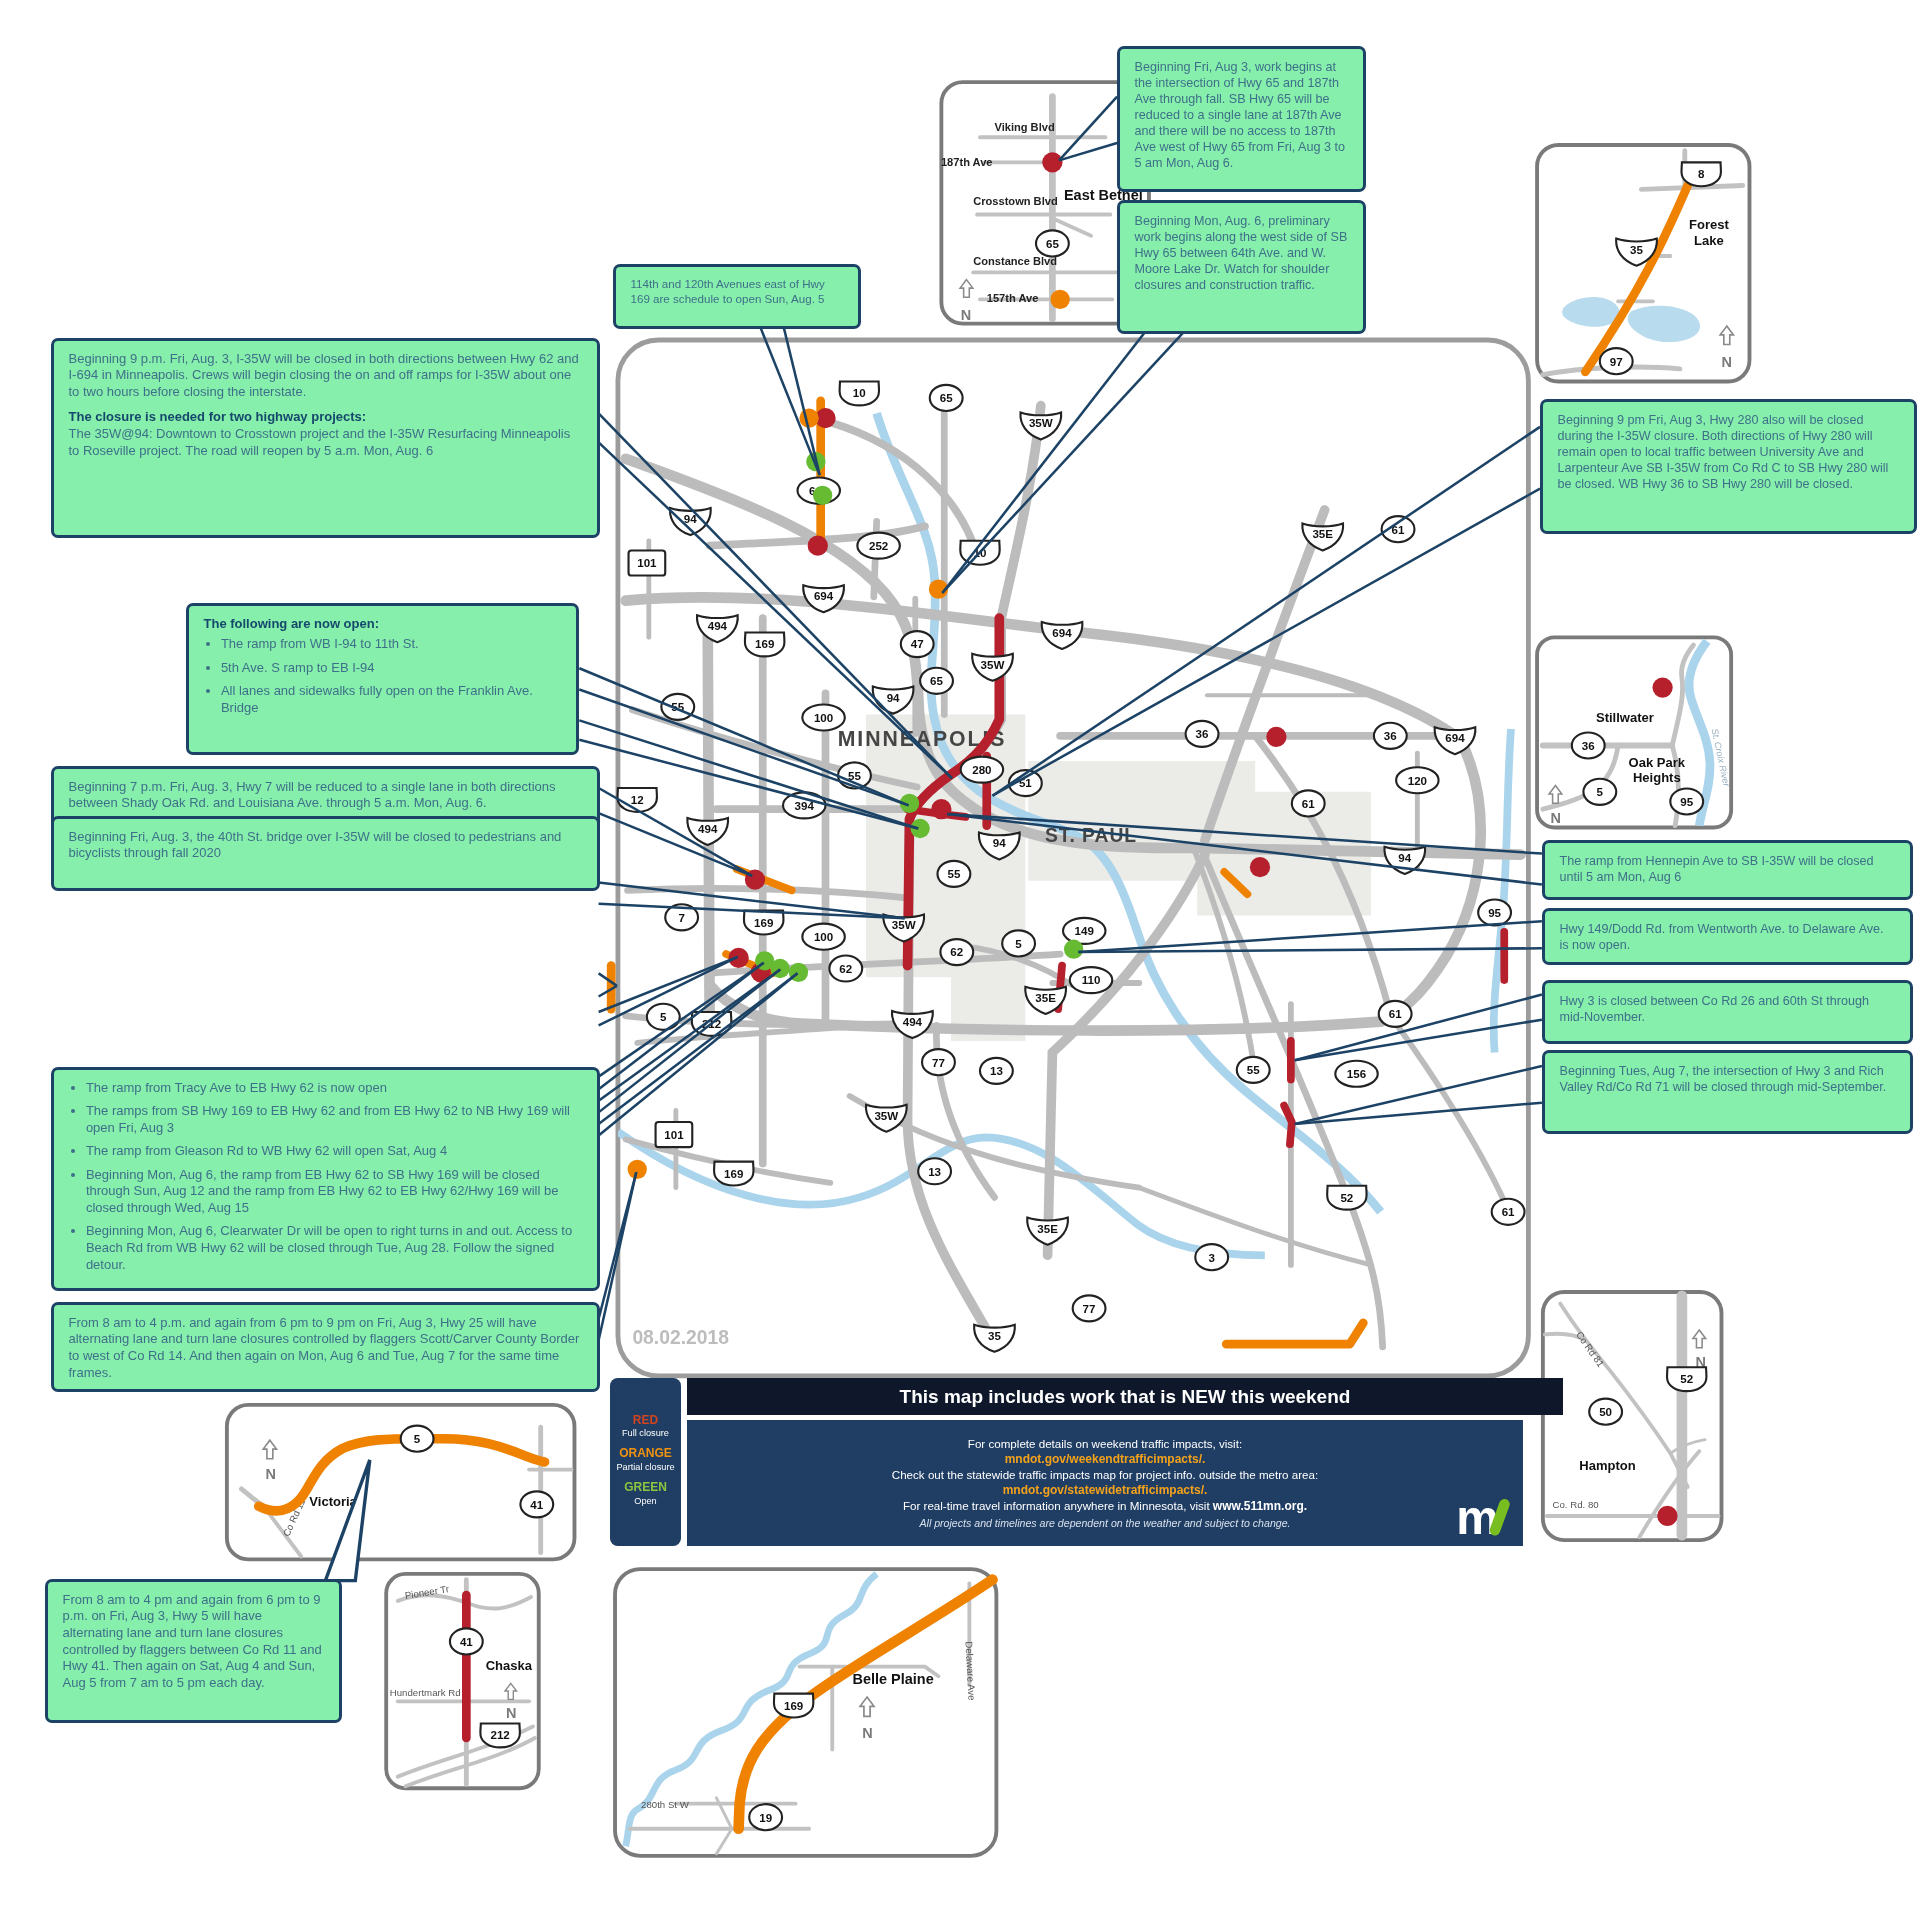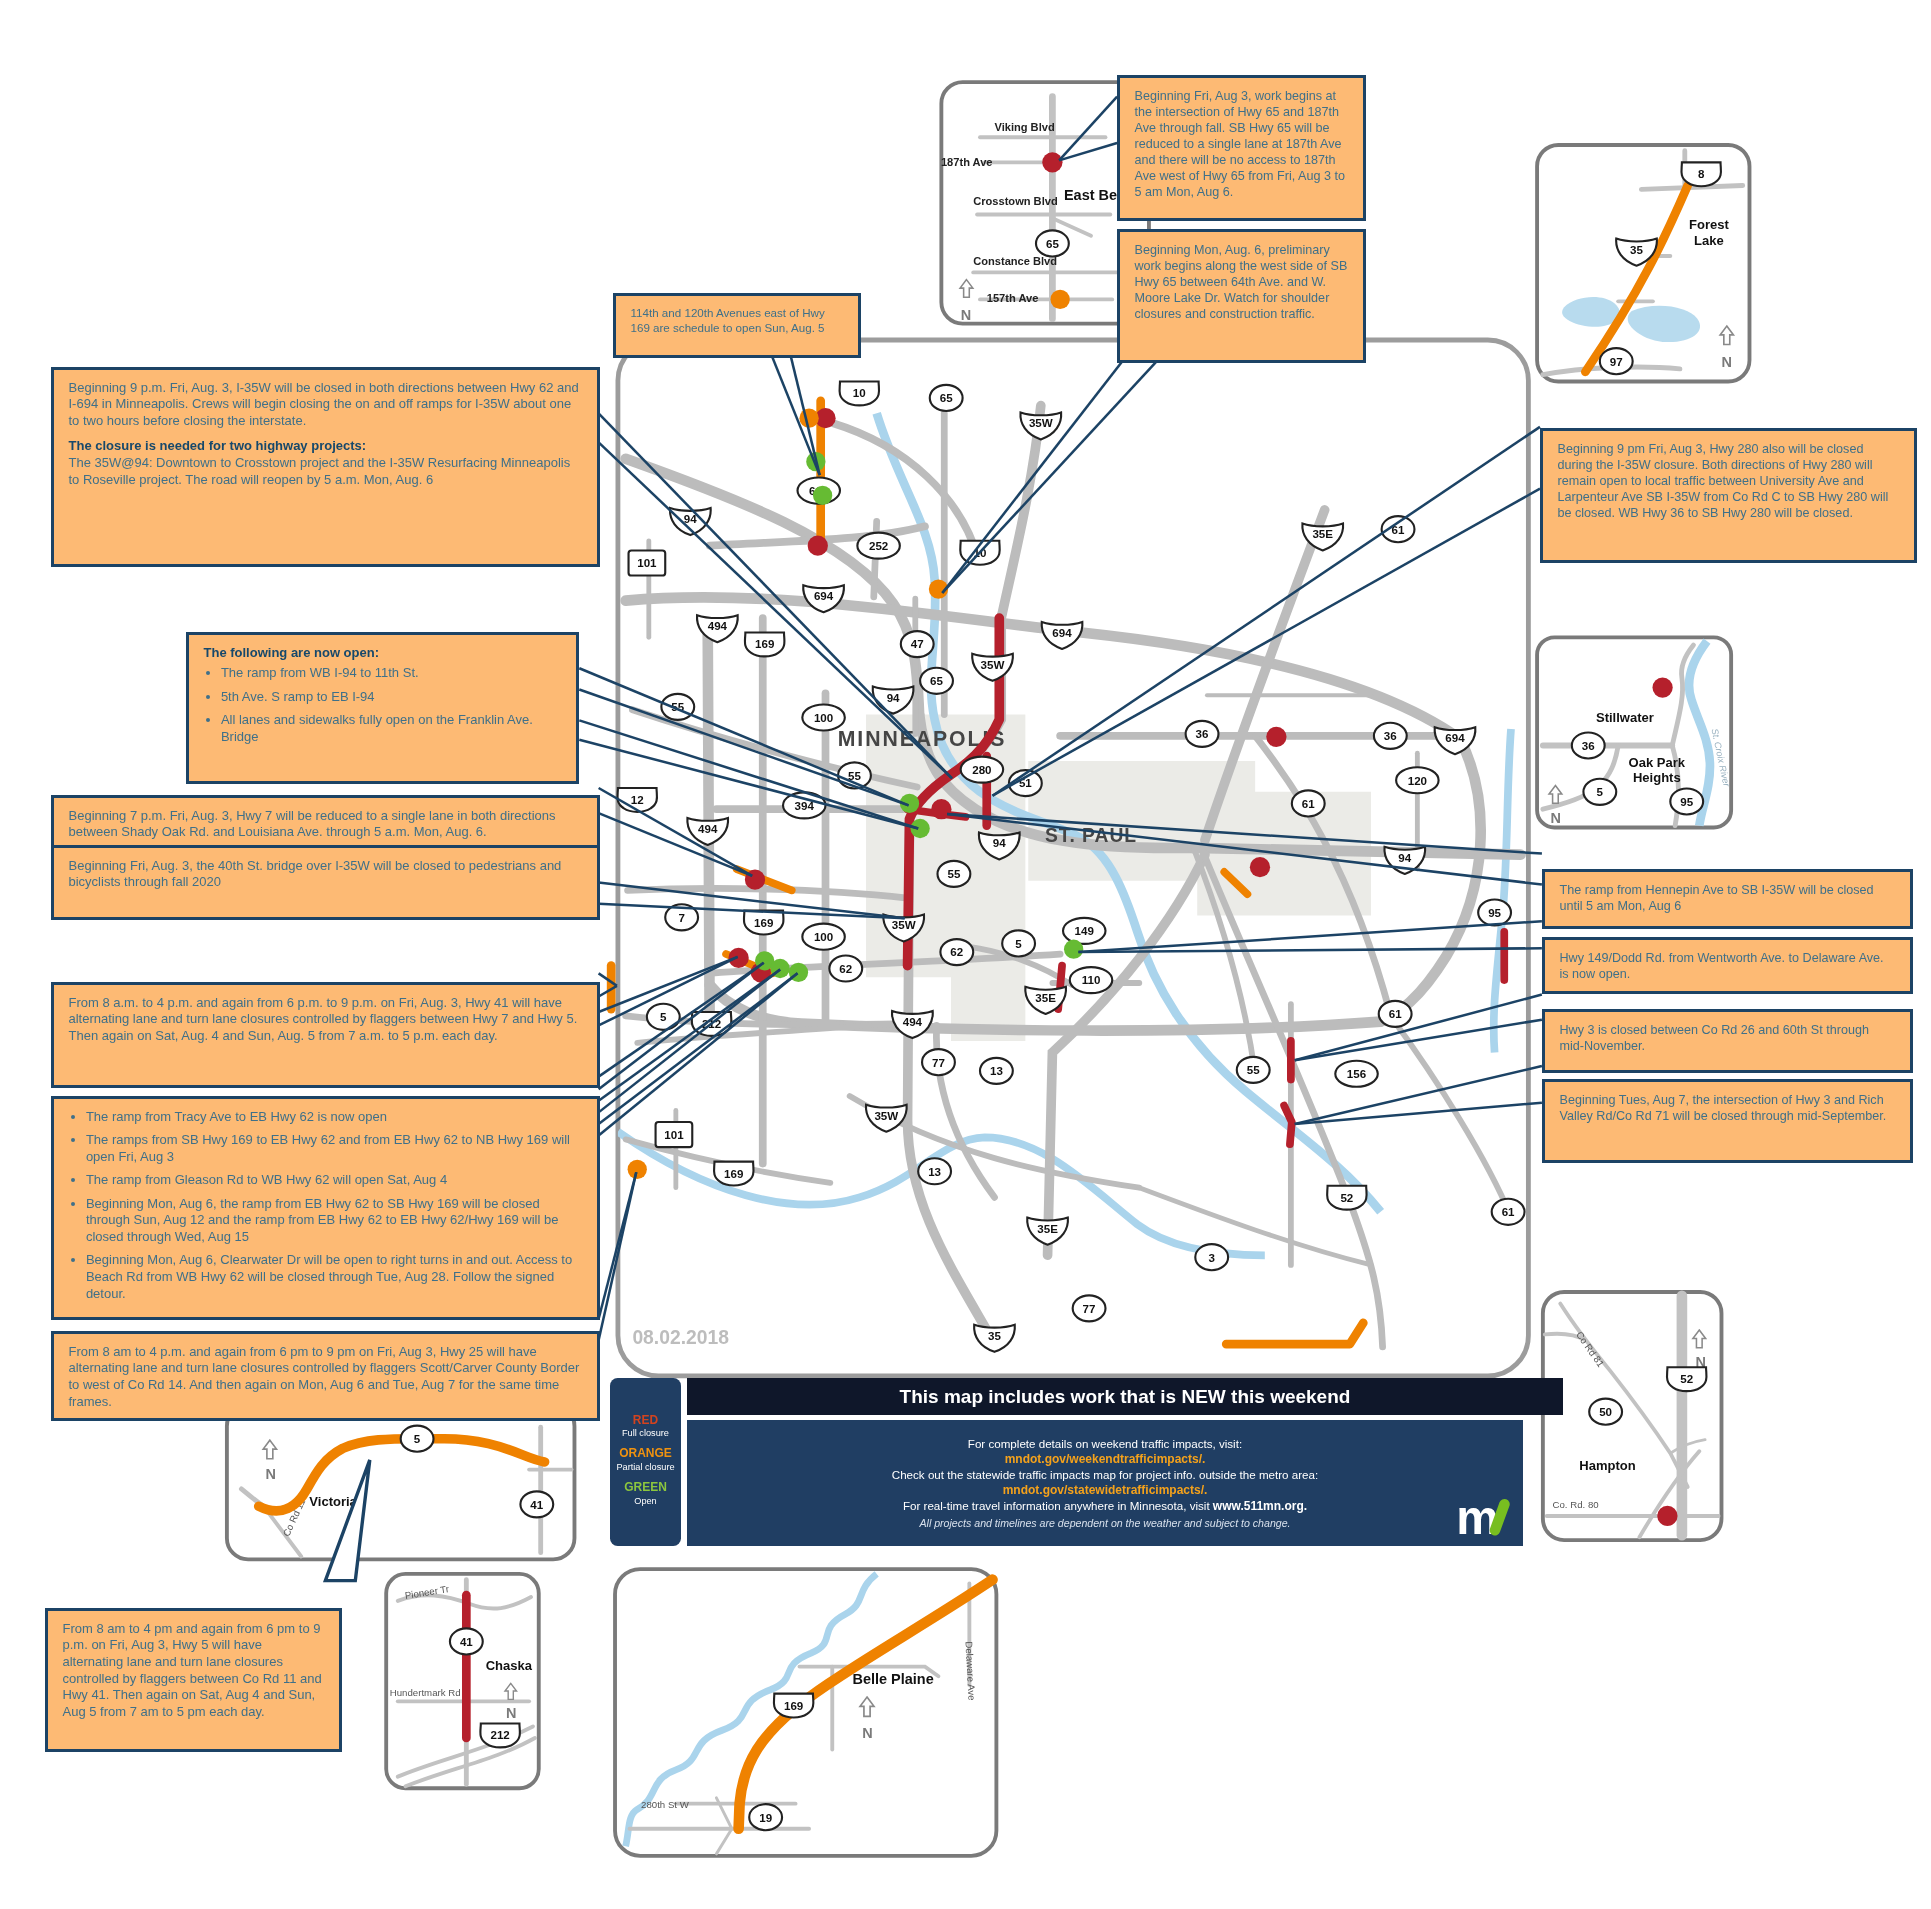--- a/index.html
+++ b/index.html
@@ -1,21 +1,21 @@
 <!DOCTYPE html>
 <html><head>
 <meta charset="utf-8">
 <style>
   html,body{margin:0;padding:0;background:#fff;}
   #canvas{position:relative;width:1931px;height:1910px;background:#fff;
           font-family:"Liberation Sans",sans-serif;overflow:hidden;}
   #mapsvg{position:absolute;left:0;top:0;}
-  .callout{position:absolute;background:#fdba74;border:3.9px solid #1c4365;border-radius:0;
+  .callout{position:absolute;background:#86efac;border:3.9px solid #1c4365;border-radius:7px;
            padding:9.7px 14.5px;color:#3f7089;font-size:13px;line-height:1.28;
-           box-sizing:border-box;z-index:5;margin-top:29px;}
+           box-sizing:border-box;z-index:5;}
   .callout p{margin:0 0 8.7px 0;}
   .callout p:last-child{margin-bottom:0;}
   .co-head{font-weight:bold;color:#16486b;margin:0 !important;}
   .callout ul{margin:3.9px 0 0 0;padding-left:17.4px;}
   .callout li{margin-bottom:6.8px;}
   .callout li:last-child{margin-bottom:0;}
   .sm{font-size:11.6px;}
   .rc{font-size:12.6px;}
   
   .legend{position:absolute;left:610px;top:1378px;width:71px;height:168px;background:#203e63;
@@ -656,21 +656,20 @@
   <p class="co-head">The following are now open:</p>
   <ul>
     <li>The ramp from WB I-94 to 11th St.</li>
     <li>5th Ave. S ramp to EB I-94</li>
     <li>All lanes and sidewalks fully open on the Franklin Ave. Bridge</li>
   </ul>
 </div>
 
 <div class="callout" style="left:51px;top:766px;width:549px;height:78px">Beginning 7 p.m. Fri, Aug. 3, Hwy 7 will be reduced to a single lane in both directions between Shady Oak Rd. and Louisiana Ave. through 5 a.m. Mon, Aug. 6.</div>
 <div class="callout" style="left:51px;top:816px;width:549px;height:75px">Beginning Fri, Aug. 3, the 40th St. bridge over I-35W will be closed to pedestrians and bicyclists through fall 2020</div>
-<div class="callout" style="left:51px;top:953px;width:549px;height:106px">From 8 a.m. to 4 p.m. and again from 6 p.m. to 9 p.m. on Fri, Aug. 3, Hwy 41 will have alternating lane and turn lane closures controlled by flaggers between Hwy 7 and Hwy 5. Then again on Sat, Aug. 4 and Sun, Aug. 5 from 7 a.m. to 5 p.m. each day.</div>
 
 <div class="callout" style="left:51px;top:1067px;width:549px;height:224px">
   <ul style="margin-top:0">
     <li>The ramp from Tracy Ave to EB Hwy 62 is now open</li>
     <li>The ramps from SB Hwy 169 to EB Hwy 62 and from EB Hwy 62 to NB Hwy 169 will open Fri, Aug 3</li>
     <li>The ramp from Gleason Rd to WB Hwy 62 will open Sat, Aug 4</li>
     <li>Beginning Mon, Aug 6, the ramp from EB Hwy 62 to SB Hwy 169 will be closed through Sun, Aug 12 and the ramp from EB Hwy 62 to EB Hwy 62/Hwy 169 will be closed through Wed, Aug 15</li>
     <li>Beginning Mon, Aug 6, Clearwater Dr will be open to right turns in and out. Access to Beach Rd from WB Hwy 62 will be closed through Tue, Aug 28. Follow the signed detour.</li>
   </ul>
 </div>

